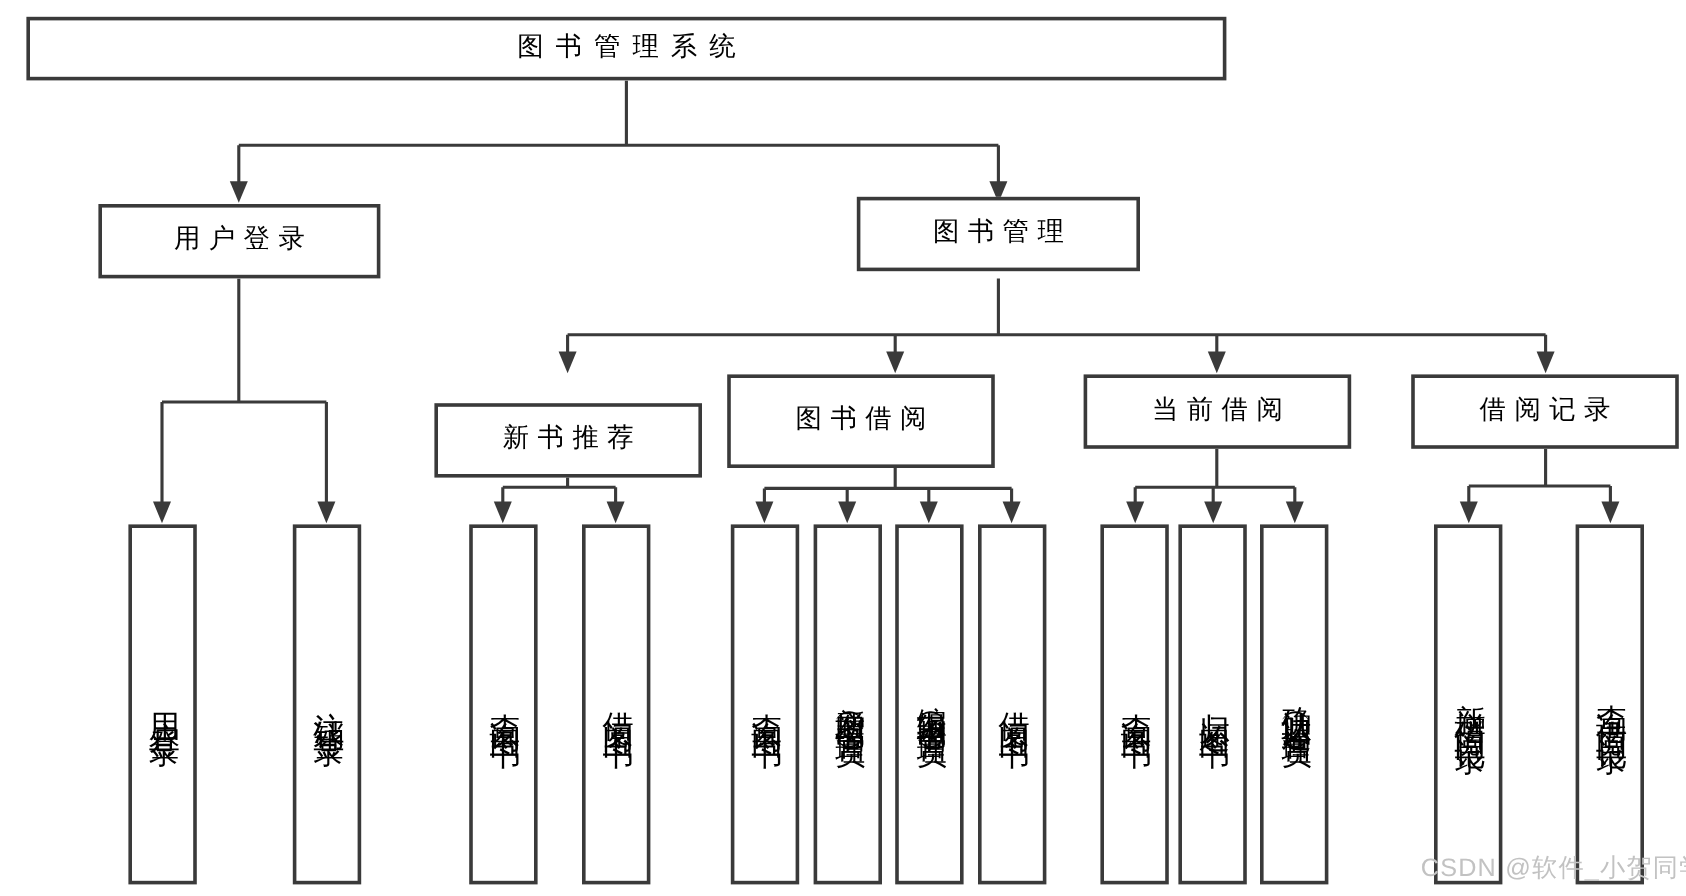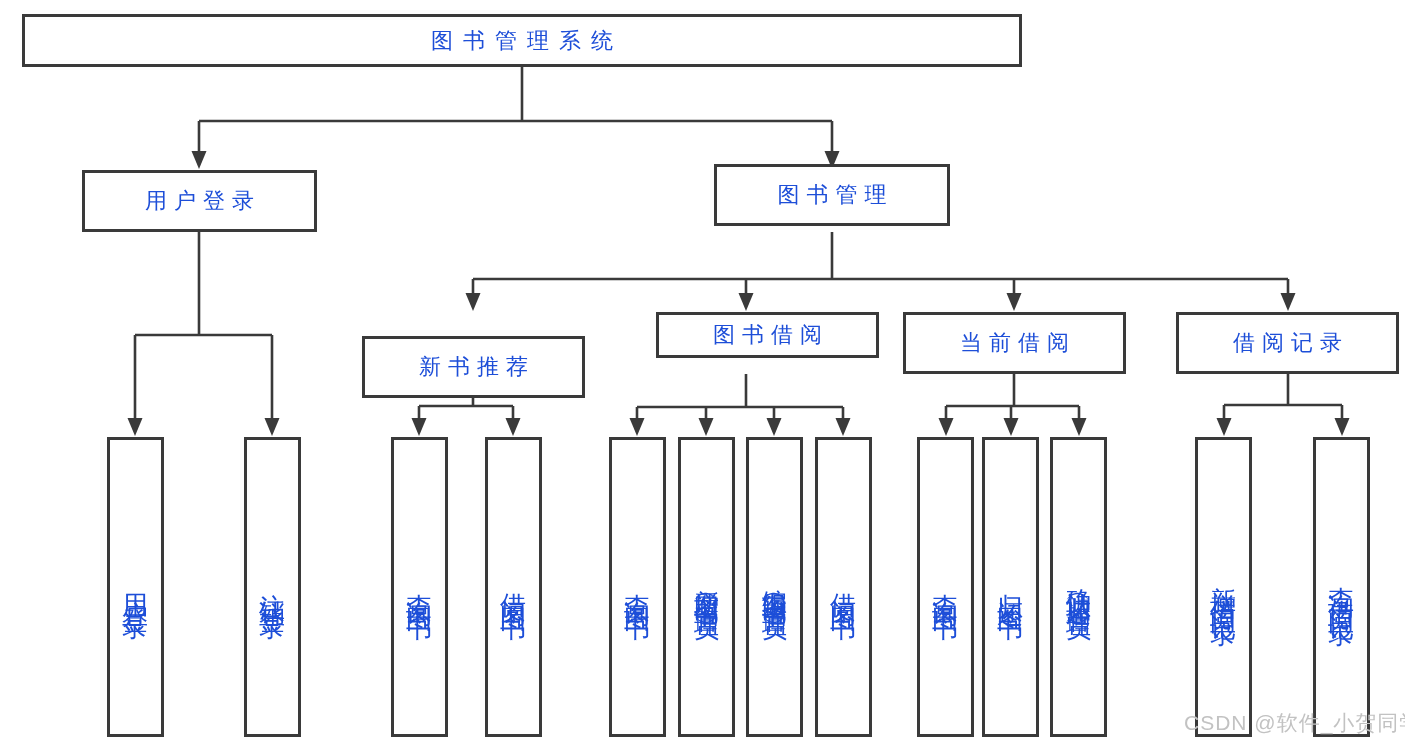--- a/index.html
+++ b/index.html
@@ -32,21 +32,22 @@
     stroke: none;
   }
   .node {
     position: absolute;
     box-sizing: border-box;
     background: #ffffff;
     border: 3px solid #3a3a3a;
     display: flex;
     align-items: center;
     justify-content: center;
-    color: #1d4ed8;
+    color: #000000;
+    font-family: Liberation Mono, monospace;
   }
   .hlabel {
     font-size: 22px;
     letter-spacing: 7px;
     text-indent: 7px;
     white-space: nowrap;
     line-height: 1;
   }
   .root .hlabel {
     letter-spacing: 10px;
@@ -140,21 +141,21 @@
   <div class="node" style="left:82px; top:170px; width:235px; height:62px;">
     <span class="hlabel">用户登录</span>
   </div>
   <div class="node" style="left:714px; top:164px; width:236px; height:62px;">
     <span class="hlabel">图书管理</span>
   </div>
 
   <div class="node" style="left:362px; top:312px; width:223px; height:62px;margin-top:24px;">
     <span class="hlabel">新书推荐</span>
   </div>
-  <div class="node" style="left:656px; top:312px; width:223px; height:46px;">
+  <div class="node" style="left:606px; top:312px; width:223px; height:78px;">
     <span class="hlabel">图书借阅</span>
   </div>
   <div class="node" style="left:903px; top:312px; width:223px; height:62px;text-align:center;">
     <span class="hlabel">当前借阅</span>
   </div>
   <div class="node" style="left:1176px; top:312px; width:223px; height:62px;">
     <span class="hlabel">借阅记录</span>
   </div>
 
   <div class="node leaf" style="left:107px; top:437px; width:57px; height:300px;">

